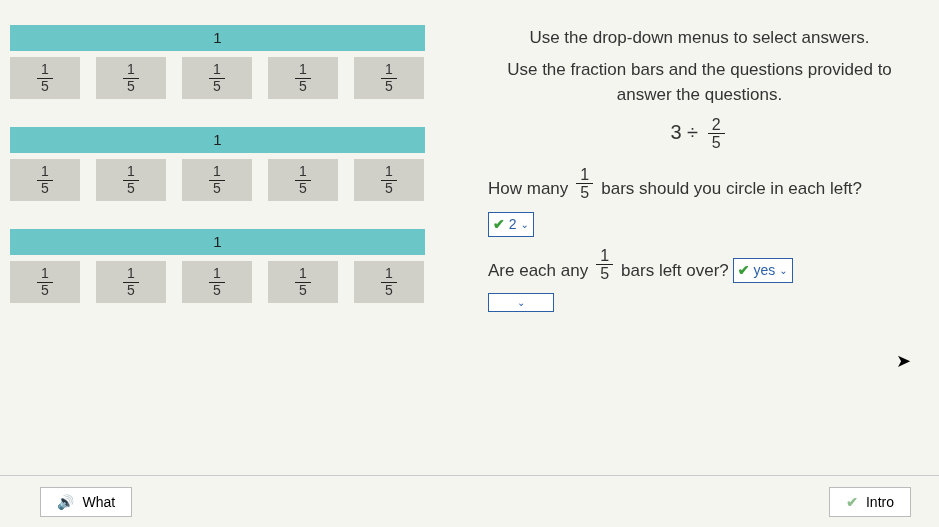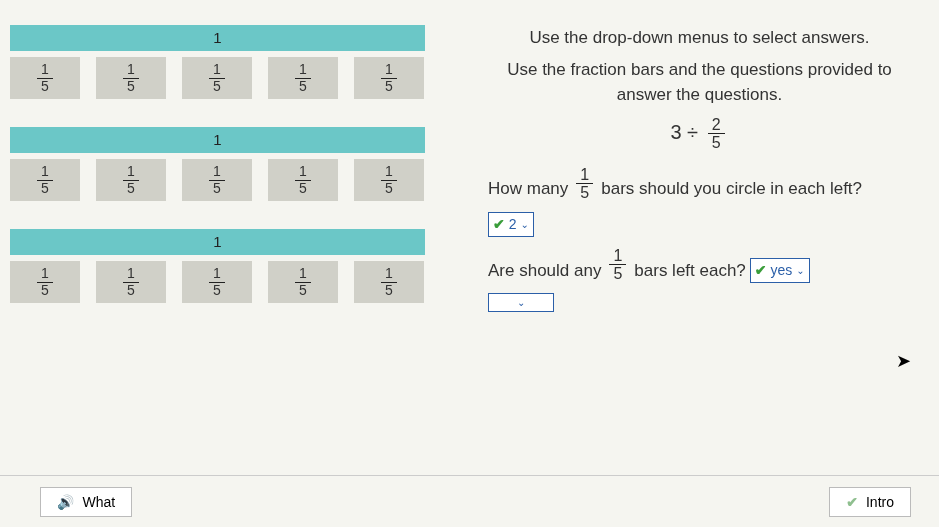--- a/index.html
+++ b/index.html
@@ -232,26 +232,26 @@
     </div>
     <div class="qline">
       <span class="dropdown">
         <span class="check">✔</span>
         <span>2</span>
         <span class="chev">⌄</span>
       </span>
     </div>
 
     <div class="qline">
-      <span>Are should any</span>
+      <span>Are each any</span>
       <span class="frac-inline">
           <span class="num">1</span>
           <span class="den">5</span>
         </span>
-      <span>bars left each?</span>
+      <span>bars left over?</span>
       <span class="dropdown">
         <span class="check">✔</span>
         <span>yes</span>
         <span class="chev">⌄</span>
       </span>
     </div>
 
     <div class="qline">
       <span class="dropdown empty">
         <span class="chev">⌄</span>

